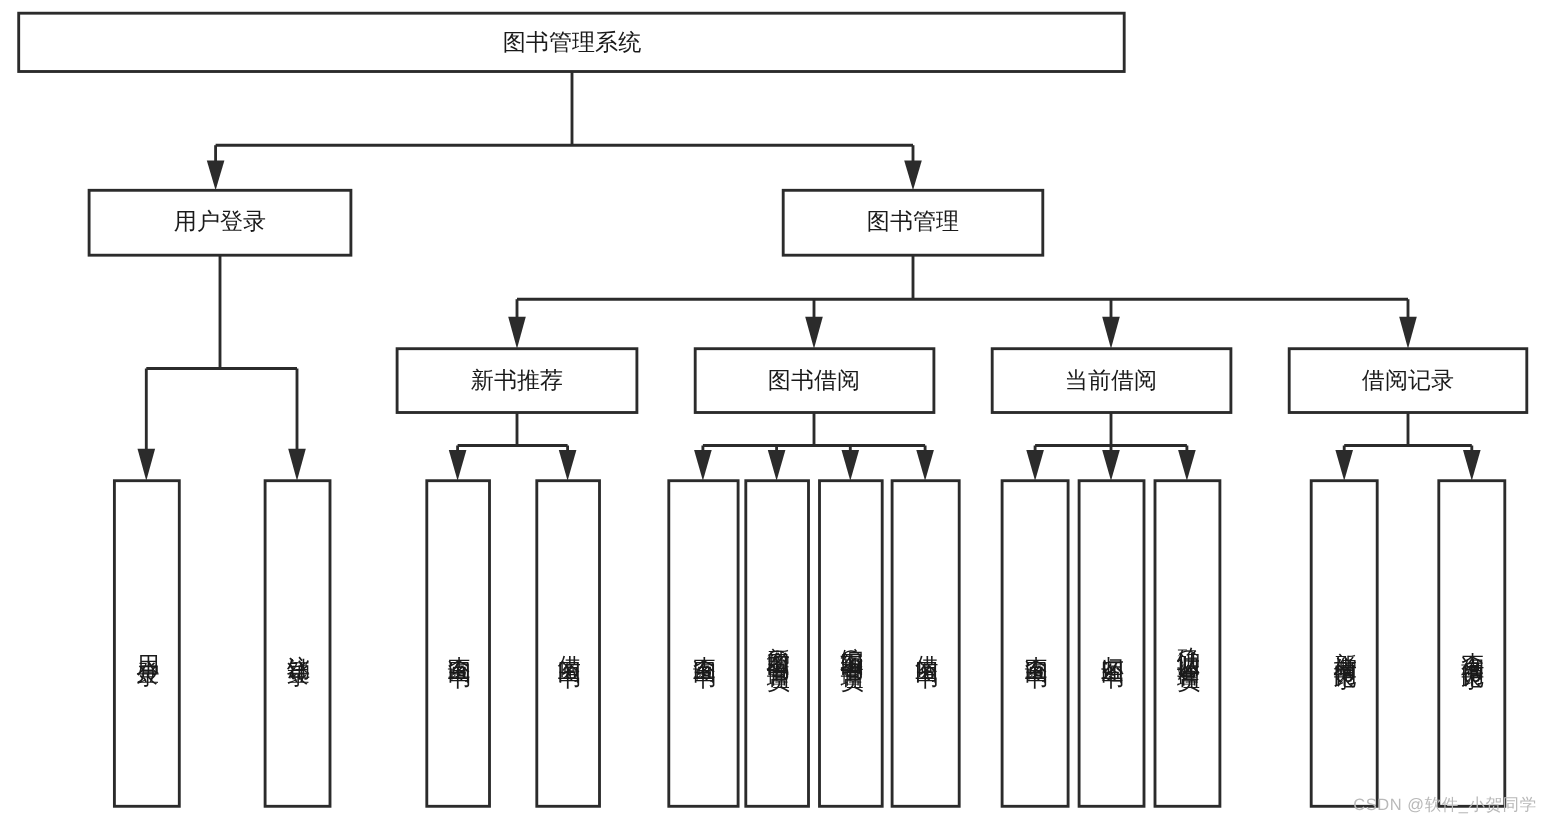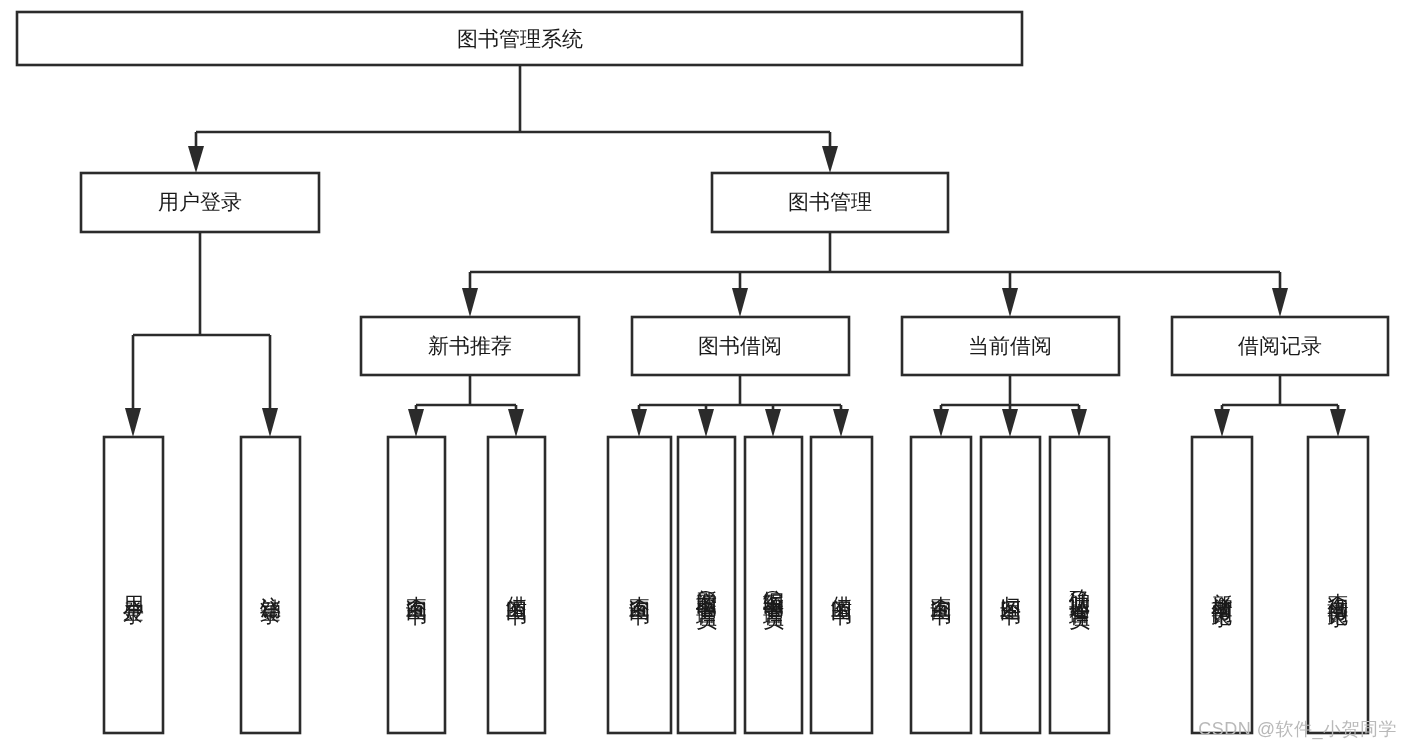--- a/index.html
+++ b/index.html
@@ -64,21 +64,21 @@
     letter-spacing: 3px;
     color: #1a1a1a;
     white-space: nowrap;
     text-align: center;
   }
   .watermark {
     position: absolute;
     right: 8px;
     bottom: 6px;
     font-family: "Liberation Sans", "DejaVu Sans", sans-serif;
-    font-size: 18px;
+    font-size: 15px;
     color: #b9b9b9;
     letter-spacing: 0.5px;
     white-space: nowrap;
     user-select: none;
   }
 </style>
 </head>
 <body>
 
 <div id="diagram-root">

